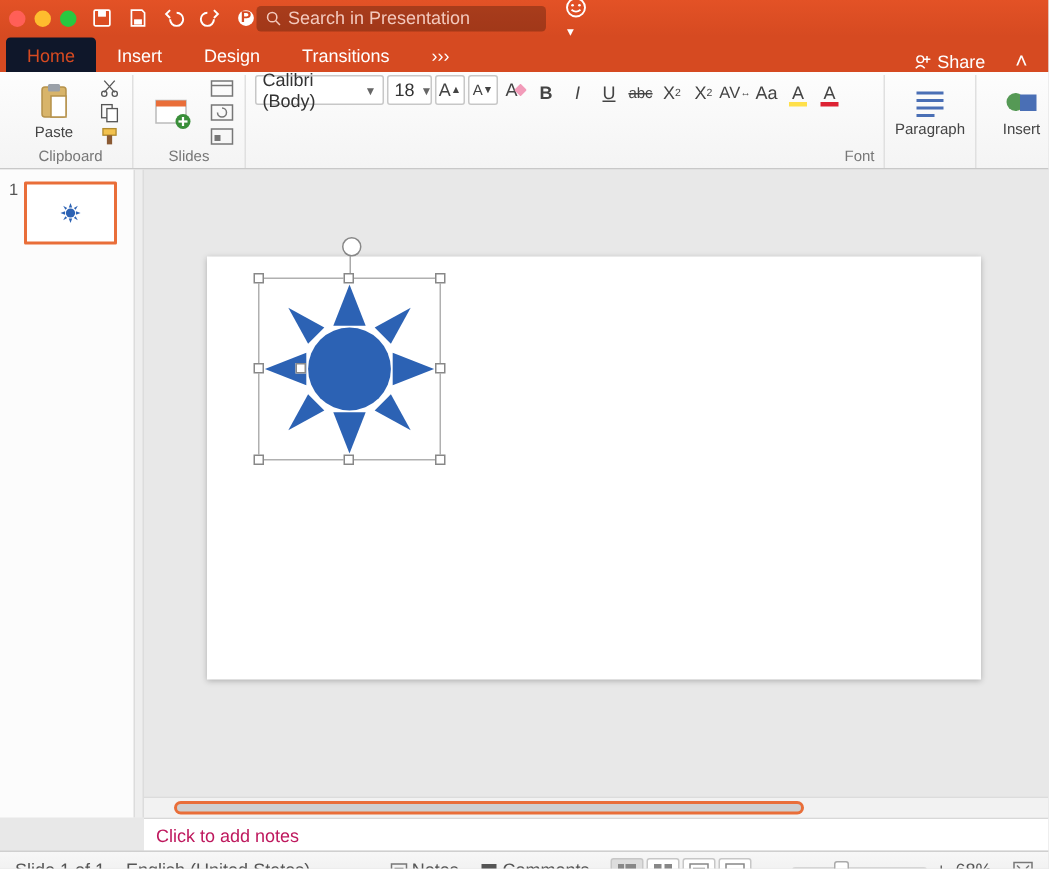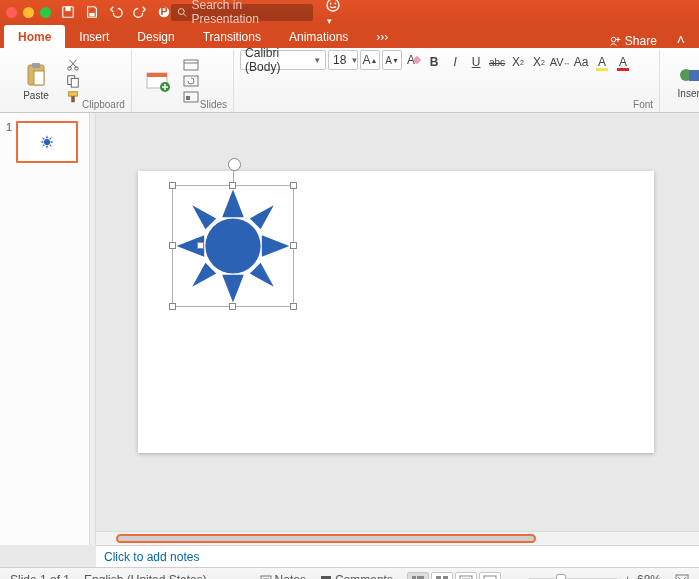--- a/index.html
+++ b/index.html
@@ -6,29 +6,29 @@
 body{width:699px;height:579px;background:#e8e8e8;overflow:hidden;}
 .titlebar{height:24px;background:linear-gradient(#e35226,#d64a21);display:flex;align-items:center;padding:0 6px;color:#fff;}
 .traffic{display:flex;gap:6px;margin-right:10px;}
 .tl{width:11px;height:11px;border-radius:50%;}
 .tl.r{background:#ff5f57;}
 .tl.y{background:#febc2e;}
 .tl.g{background:#28c840;}
 .qat{display:flex;align-items:center;gap:10px;}
 .qat svg{width:14px;height:14px;}
 .docname{flex:1;text-align:center;font-size:12px;color:#fff;opacity:.95;}
-.search{width:142px;height:17px;background:rgba(0,0,0,.25);border-radius:3px;display:flex;align-items:center;padding:0 6px;color:#f3c9bd;font-size:11px;gap:4px;}
+.search{width:193px;height:17px;background:rgba(0,0,0,.25);border-radius:3px;display:flex;align-items:center;padding:0 6px;color:#f3c9bd;font-size:11px;gap:4px;}
 .smile{margin-left:12px;}
 .tabs{height:24px;background:#d64a21;display:flex;align-items:end;padding:0 4px;color:#fff;}
 .tab{padding:5px 14px 4px;font-size:12px;cursor:pointer;}
-.tab.active{background:#ffffff;color:#d64a21;border-radius:3px 3px 0 0;font-weight:700;}
+.tab.active{background:#0f172a;color:#d64a21;border-radius:3px 3px 0 0;font-weight:400;}
 .share{margin-left:auto;padding:0 10px;display:flex;align-items:center;gap:4px;font-size:12px;}
 .collapse{padding:0 10px;font-size:14px;}
 .ribbon{height:65px;background:linear-gradient(#fdfdfd,#f4f4f4);border-bottom:1px solid #c8c8c8;display:flex;padding:2px 6px 0;}
-.group{display:flex;flex-direction:row;align-items:center;padding:0 6px;border-right:1px solid #e0e0e0;height:62px;}
+.group{display:flex;flex-direction:column;align-items:center;padding:0 6px;border-right:1px solid #e0e0e0;height:62px;}
 .group:last-child{border-right:none;}
 .grow{display:flex;align-items:center;gap:2px;flex:1;}
 .glabel{font-size:10px;color:#777;margin-top:auto;padding-bottom:2px;}
 .bigbtn{display:flex;flex-direction:column;align-items:center;justify-content:center;width:48px;height:48px;gap:2px;cursor:pointer;}
 .bigbtn .cap{font-size:10px;color:#444;}
 .smallstack{display:flex;flex-direction:column;gap:2px;margin-left:2px;}
 .smallstack .it{width:18px;height:14px;display:flex;align-items:center;justify-content:center;}
 .fontrow{display:flex;gap:2px;align-items:center;}
 .sel{height:20px;border:1px solid #c7c7c7;background:#fff;display:flex;align-items:center;padding:0 4px;font-size:11px;color:#333;border-radius:2px;}
 .sel .dd{margin-left:4px;color:#666;font-size:8px;}
@@ -49,21 +49,21 @@
 .splitter{width:6px;background:#eee;border-right:1px solid #dcdcdc;}
 .canvas{flex:1;background:#e8e8e8;position:relative;overflow:hidden;}
 .slide{position:absolute;left:42px;top:58px;width:516px;height:282px;background:#fff;box-shadow:0 1px 4px rgba(0,0,0,.25);}
 .shape-sel{position:absolute;left:34px;top:14px;width:122px;height:122px;border:1px solid #b0b0b0;}
 .handle{position:absolute;width:7px;height:7px;background:#fff;border:1px solid #888;}
 .h-nw{left:-4px;top:-4px;}.h-n{left:calc(50% - 4px);top:-4px;}.h-ne{right:-4px;top:-4px;}
 .h-w{left:-4px;top:calc(50% - 4px);}.h-e{right:-4px;top:calc(50% - 4px);}
 .h-sw{left:-4px;bottom:-4px;}.h-s{left:calc(50% - 4px);bottom:-4px;}.h-se{right:-4px;bottom:-4px;}
 .rot{position:absolute;left:calc(50% - 0.5px);top:-18px;width:1px;height:14px;background:#aaa;}
 .rot::after{content:"";position:absolute;left:-5px;top:-10px;width:11px;height:11px;border:1px solid #888;border-radius:50%;background:#fff;}
-.notesbar{height:22px;background:#fff;border-top:1px solid #d8d8d8;display:flex;align-items:center;padding:0 8px;color:#0369a1;font-size:12px;margin-left:96px;}
+.notesbar{height:22px;background:#fff;border-top:1px solid #d8d8d8;display:flex;align-items:center;padding:0 8px;color:#be185d;font-size:12px;margin-left:96px;}
 .status{height:24px;background:linear-gradient(#f7f7f7,#ececec);border-top:1px solid #cfcfcf;display:flex;align-items:center;padding:0 10px;font-size:11px;color:#555;gap:14px;}
 .status .spacer{flex:1;}
 .views{display:flex;gap:2px;}
 .vbtn{width:22px;height:16px;border:1px solid #c7c7c7;background:#fff;border-radius:2px;display:flex;align-items:center;justify-content:center;}
 .vbtn.act{background:#ddd;}
 .zoom{display:flex;align-items:center;gap:6px;}
 .zline{width:90px;height:4px;background:#d6d6d6;border-radius:2px;position:relative;}
 .zthumb{position:absolute;left:28px;top:-4px;width:10px;height:12px;background:#fff;border:1px solid #aaa;border-radius:2px;}
 svg{display:block;}
 .hscroll{position:absolute;left:0;right:0;bottom:0;height:14px;background:#f2f2f2;border-top:1px solid #dcdcdc;}
@@ -124,21 +124,20 @@
         <circle cx="10.3" cy="6.5" r=".9" fill="#fff"></circle>
         <path d="M5 9.5q3 2.5 6 0" fill="none" stroke="#fff" stroke-width="1.2"></path>
       </svg><span style="font-size:9px;margin-left:2px">▾</span></span>
 </div>
 
 <div class="tabs">
   <div class="tab active">Home</div>
   <div class="tab">Insert</div>
   <div class="tab">Design</div>
   <div class="tab">Transitions</div>
-  <div class="tab">Animations</div>
   <div class="tab">›››</div>
   <div class="share">
     <svg width="12" height="12" viewBox="0 0 16 16">
         <circle cx="6" cy="6" r="3" fill="none" stroke="#fff" stroke-width="1.3"></circle>
         <path d="M2 14q4-5 8 0" fill="none" stroke="#fff" stroke-width="1.3"></path>
         <line x1="12" y1="3" x2="12" y2="9" stroke="#fff" stroke-width="1.3"></line>
         <line x1="9" y1="6" x2="15" y2="6" stroke="#fff" stroke-width="1.3"></line>
       </svg>
     <span>Share</span>
   </div>
@@ -266,20 +265,31 @@
           <div style="width:12px;height:3px;background:#ffe04a;position:absolute;margin-top:14px"></div>
         </div>
       <div class="fbtn">
           <span>A</span>
           <div style="width:12px;height:3px;background:#d23;position:absolute;margin-top:14px"></div>
         </div>
     </div>
     <div class="glabel" style="align-self:center">Font</div>
   </div>
 
+  <div class="group">
+    <div class="bigbtn">
+      <svg width="26" height="22" viewBox="0 0 26 22">
+          <line x1="4" y1="5" x2="22" y2="5" stroke="#4a6fb5" stroke-width="2"></line>
+          <line x1="4" y1="10" x2="22" y2="10" stroke="#4a6fb5" stroke-width="2"></line>
+          <line x1="4" y1="15" x2="22" y2="15" stroke="#4a6fb5" stroke-width="2"></line>
+          <line x1="4" y1="20" x2="16" y2="20" stroke="#4a6fb5" stroke-width="2"></line>
+        </svg>
+      <span class="cap">Paragraph</span>
+    </div>
+  </div>
 
   <div class="group">
     <div class="bigbtn">
       <svg width="26" height="22" viewBox="0 0 26 22">
           <circle cx="9" cy="11" r="6" fill="#559955"></circle>
           <rect x="12" y="6" width="11" height="11" fill="#4a6fb5"></rect>
         </svg>
       <span class="cap">Insert</span>
     </div>
   </div>

